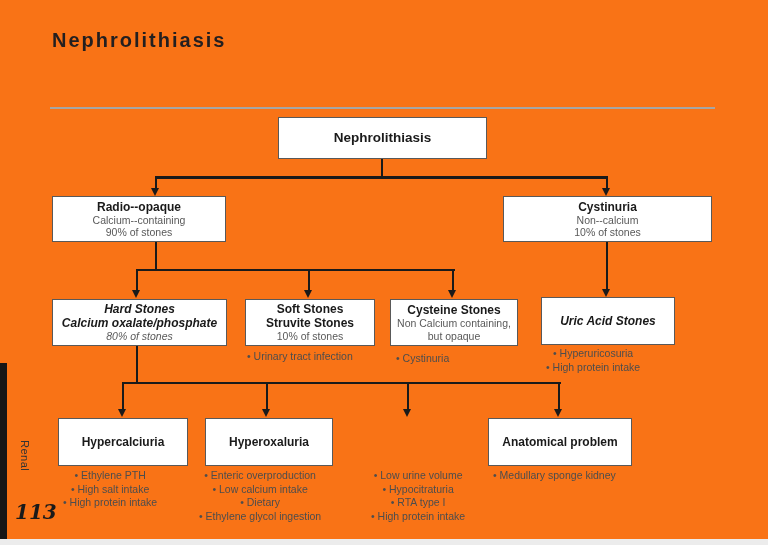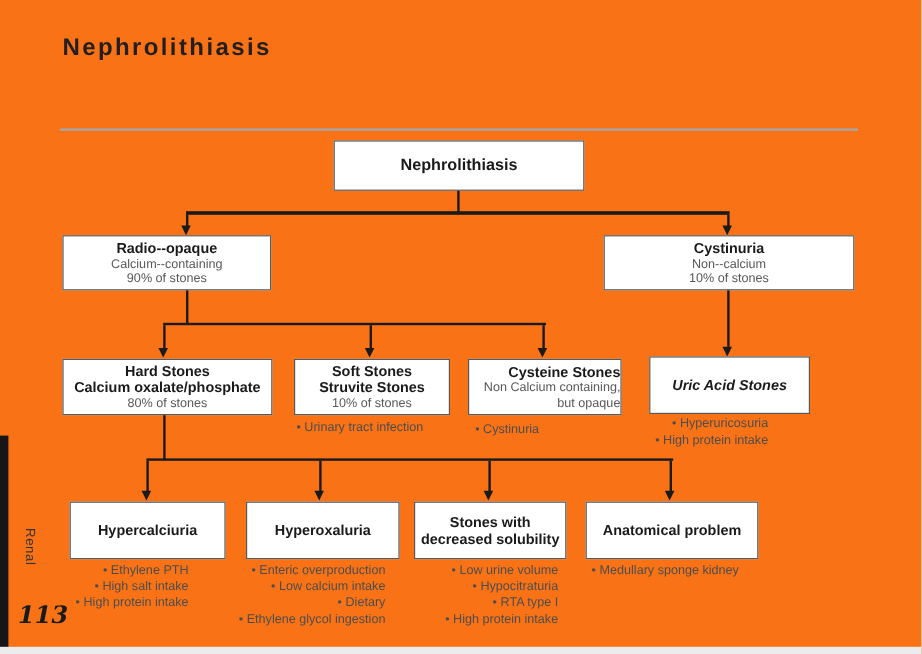--- a/index.html
+++ b/index.html
@@ -9,21 +9,21 @@
               letter-spacing:2px;color:#231f20;}
   .rule{position:absolute;left:50px;top:107px;width:665px;height:2px;background:#a6a6a6;}
   .box{position:absolute;border:1px solid #595959;background:#fff;box-sizing:border-box;
        display:flex;flex-direction:column;justify-content:center;align-items:center;text-align:center;}
   .t{font-weight:bold;font-size:12px;line-height:14px;color:#1a1a1a;white-space:nowrap;}
   .rt{font-size:13.5px;line-height:16px;}
   .s{font-size:10.5px;line-height:12.5px;color:#595959;white-space:nowrap;}
   .vline,.hline{position:absolute;background:#1a1a1a;}
   .ah{position:absolute;width:0;height:0;border-left:4.5px solid transparent;
       border-right:4.5px solid transparent;border-top:8px solid #1a1a1a;}
-  .bl{position:absolute;font-size:10.5px;line-height:13.5px;color:#4d4d4d;text-align:right;}
+  .bl{position:absolute;font-size:10.5px;line-height:13.5px;color:#4d4d4d;text-align:center;}
   .bi::before{content:"• ";}
   .tab{position:absolute;left:0;top:363px;width:7px;height:177px;background:#161616;}
   .renal{position:absolute;left:19px;top:440px;writing-mode:vertical-rl;font-size:11px;
          color:#333;letter-spacing:0.5px;}
   .pnum{position:absolute;left:15px;top:500px;font-family:"DejaVu Serif",serif;
         font-style:italic;font-weight:bold;font-size:20px;color:#1a1a1a;}
   .bstrip{position:absolute;left:0;top:539px;width:768px;height:6px;background:#ececec;}
 </style>
 </head>
 <body>
@@ -60,31 +60,31 @@
   <div class="vline" style="left:136px;top:271px;width:2px;height:20px;"></div>
   <div class="ah" style="left:132px;top:290px;"></div>
   <div class="vline" style="left:308px;top:271px;width:2px;height:20px;"></div>
   <div class="ah" style="left:304px;top:290px;"></div>
   <div class="vline" style="left:452px;top:271px;width:2px;height:20px;"></div>
   <div class="ah" style="left:448px;top:290px;"></div>
 
   <div class="vline" style="left:606px;top:242px;width:2px;height:47px;"></div>
   <div class="ah" style="left:602px;top:289px;"></div>
 
-  <div class="box" style="left:52px;top:299px;width:175px;height:47px;">
+  <div class="box" style="left:52px;top:299px;width:175px;height:47px;font-style:italic;">
     <div class="t">Hard Stones</div>
     <div class="t">Calcium oxalate/phosphate</div>
     <div class="s">80% of stones</div>
   </div>
   <div class="box" style="left:245px;top:299px;width:130px;height:47px;">
     <div class="t">Soft Stones</div>
     <div class="t">Struvite Stones</div>
     <div class="s">10% of stones</div>
   </div>
-  <div class="box" style="left:390px;top:299px;width:128px;height:47px;align-items:flex-end;">
+  <div class="box" style="left:390px;top:299px;width:128px;height:47px;">
     <div class="t">Cysteine Stones</div>
     <div class="s">Non Calcium containing,</div>
     <div class="s">but opaque</div>
   </div>
   <div class="box" style="left:541px;top:297px;width:134px;height:48px;font-style:italic;">
     <div class="t">Uric Acid Stones</div>
   </div>
 
   <div class="bl" style="left:247px;top:350px;">
     <div class="bi">Urinary tract infection</div>
@@ -107,24 +107,20 @@
   <div class="ah" style="left:403px;top:409px;"></div>
   <div class="vline" style="left:558px;top:384px;width:2px;height:26px;"></div>
   <div class="ah" style="left:554px;top:409px;"></div>
 
   <div class="box" style="left:58px;top:418px;width:130px;height:48px;">
     <div class="t">Hypercalciuria</div>
   </div>
   <div class="box" style="left:205px;top:418px;width:128px;height:48px;">
     <div class="t">Hyperoxaluria</div>
   </div>
-  <div class="box" style="left:345px;top:418px;width:127px;height:48px;">
-    <div class="t">Stones with</div>
-    <div class="t">decreased solubility</div>
-  </div>
   <div class="box" style="left:488px;top:418px;width:144px;height:48px;">
     <div class="t">Anatomical problem</div>
   </div>
 
   <div class="bl" style="left:63px;top:469px;">
     <div class="bi">Ethylene PTH</div>
     <div class="bi">High salt intake</div>
     <div class="bi">High protein intake</div>
   </div>
   <div class="bl" style="left:199px;top:469px;">

